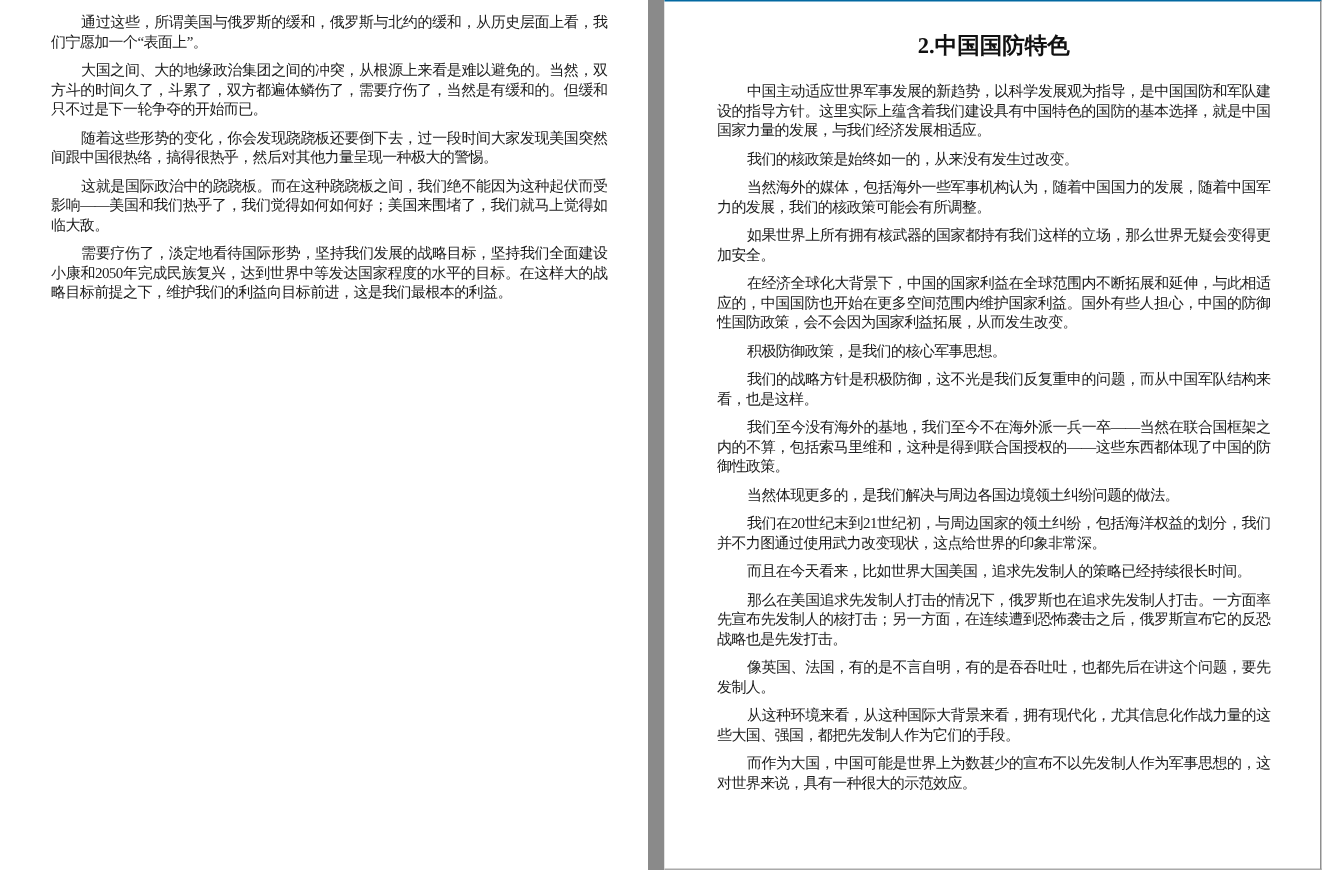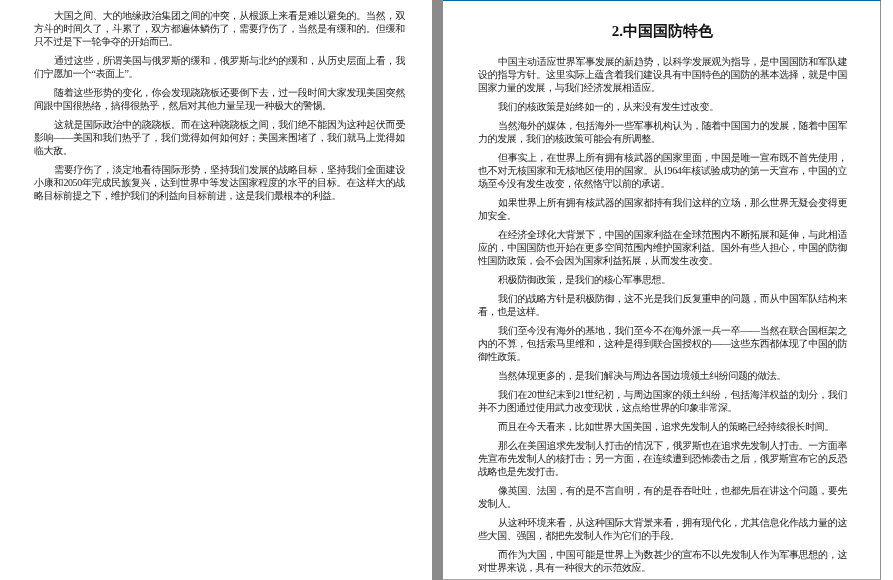--- a/index.html
+++ b/index.html
@@ -60,35 +60,34 @@
     color: #111111;
     font-family: "Liberation Serif", "DejaVu Serif", serif;
   }
 </style>
 </head>
 <body>
 
 <div class="spread">
 
   <div class="page page-left">
+    <p>通过这些，所谓美国与俄罗斯的缓和，俄罗斯与北约的缓和，从历史层面上看，我们宁愿加一个“表面上”。</p>
     <p>大国之间、大的地缘政治集团之间的冲突，从根源上来看是难以避免的。当然，双方斗的时间久了，斗累了，双方都遍体鳞伤了，需要疗伤了，当然是有缓和的。但缓和只不过是下一轮争夺的开始而已。</p>
-    <p>通过这些，所谓美国与俄罗斯的缓和，俄罗斯与北约的缓和，从历史层面上看，我们宁愿加一个“表面上”。</p>
     <p>随着这些形势的变化，你会发现跷跷板还要倒下去，过一段时间大家发现美国突然间跟中国很热络，搞得很热乎，然后对其他力量呈现一种极大的警惕。</p>
     <p>这就是国际政治中的跷跷板。而在这种跷跷板之间，我们绝不能因为这种起伏而受影响——美国和我们热乎了，我们觉得如何如何好；美国来围堵了，我们就马上觉得如临大敌。</p>
     <p>需要疗伤了，淡定地看待国际形势，坚持我们发展的战略目标，坚持我们全面建设小康和2050年完成民族复兴，达到世界中等发达国家程度的水平的目标。在这样大的战略目标前提之下，维护我们的利益向目标前进，这是我们最根本的利益。</p>
   </div>
 
   <div class="gutter"></div>
 
   <div class="page page-right">
     <h2 class="section-heading">2.中国国防特色</h2>
     <p>中国主动适应世界军事发展的新趋势，以科学发展观为指导，是中国国防和军队建设的指导方针。这里实际上蕴含着我们建设具有中国特色的国防的基本选择，就是中国国家力量的发展，与我们经济发展相适应。</p>
     <p>我们的核政策是始终如一的，从来没有发生过改变。</p>
     <p>当然海外的媒体，包括海外一些军事机构认为，随着中国国力的发展，随着中国军力的发展，我们的核政策可能会有所调整。</p>
-    <p>但事实上，在世界上所有拥有核武器的国家里面，中国是唯一宣布既不首先使用，也不对无核国家和无核地区使用的国家。从1964年核试验成功的第一天宣布，中国的立场至今没有发生改变，依然恪守以前的承诺。</p>
     <p>如果世界上所有拥有核武器的国家都持有我们这样的立场，那么世界无疑会变得更加安全。</p>
     <p>在经济全球化大背景下，中国的国家利益在全球范围内不断拓展和延伸，与此相适应的，中国国防也开始在更多空间范围内维护国家利益。国外有些人担心，中国的防御性国防政策，会不会因为国家利益拓展，从而发生改变。</p>
     <p>积极防御政策，是我们的核心军事思想。</p>
     <p>我们的战略方针是积极防御，这不光是我们反复重申的问题，而从中国军队结构来看，也是这样。</p>
     <p>我们至今没有海外的基地，我们至今不在海外派一兵一卒——当然在联合国框架之内的不算，包括索马里维和，这种是得到联合国授权的——这些东西都体现了中国的防御性政策。</p>
     <p>当然体现更多的，是我们解决与周边各国边境领土纠纷问题的做法。</p>
     <p>我们在20世纪末到21世纪初，与周边国家的领土纠纷，包括海洋权益的划分，我们并不力图通过使用武力改变现状，这点给世界的印象非常深。</p>
     <p>而且在今天看来，比如世界大国美国，追求先发制人的策略已经持续很长时间。</p>
     <p>那么在美国追求先发制人打击的情况下，俄罗斯也在追求先发制人打击。一方面率先宣布先发制人的核打击；另一方面，在连续遭到恐怖袭击之后，俄罗斯宣布它的反恐战略也是先发打击。</p>
     <p>像英国、法国，有的是不言自明，有的是吞吞吐吐，也都先后在讲这个问题，要先发制人。</p>

